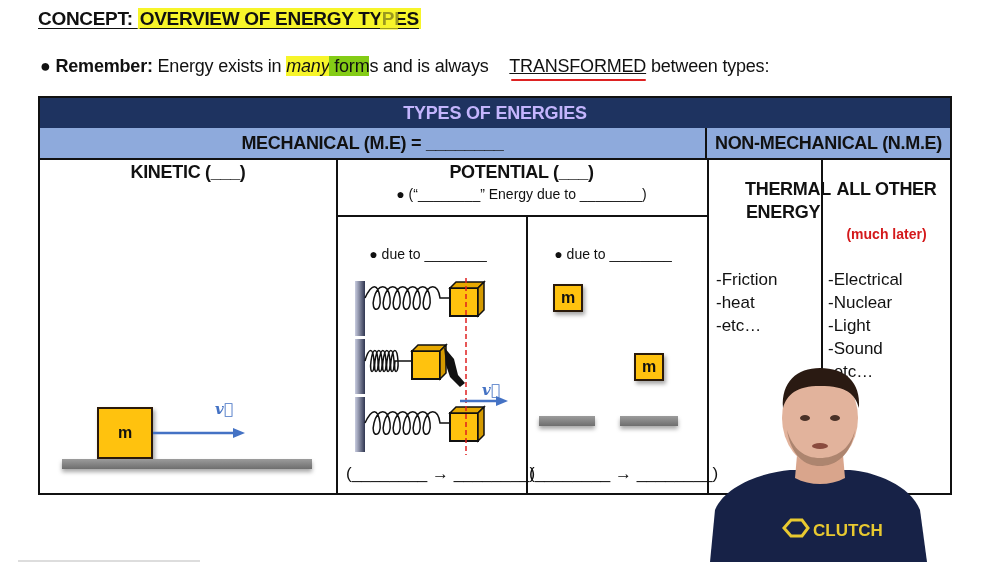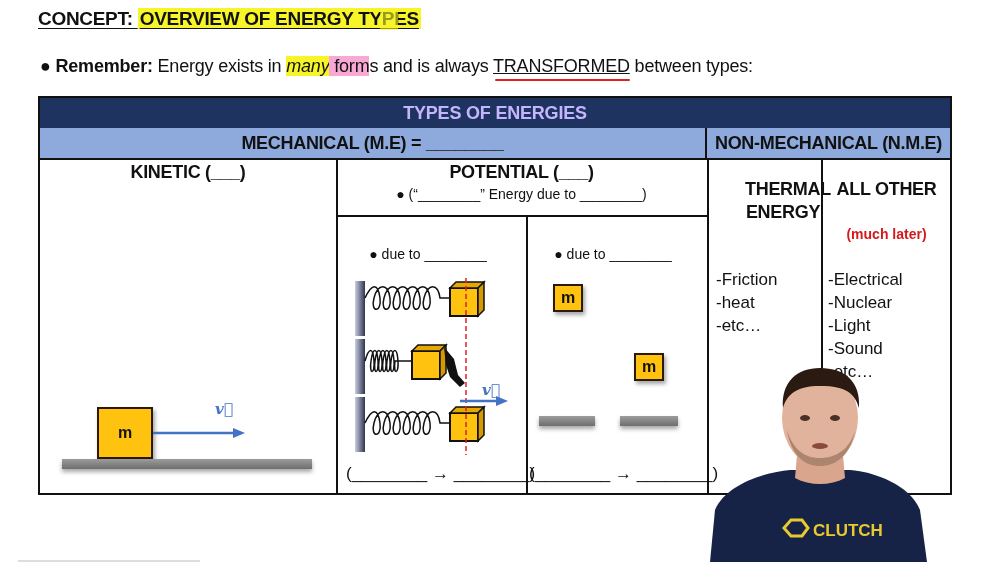--- a/index.html
+++ b/index.html
@@ -13,22 +13,22 @@
     }
     .title .hl { background: #f7f52a; padding: 0 2px; }
     .title-tail { position: absolute; left: 380px; top: 10px; width: 18px; height: 20px; background: #f7f52a; opacity: 0.6; }
 
     .remember {
       position: absolute; left: 40px; top: 56px;
       font-size: 18px; letter-spacing: -0.2px;
     }
     .remember b { font-weight: bold; }
     .remember .hl-many { background: #f7f52a; font-style: italic; }
-    .remember .hl-form { background: #f9a8d4; }
-    .remember .transformed { text-decoration: underline; text-decoration-color: #111; position: relative; }
+    .remember .hl-form { background: #84cc16; }
+    .remember .transformed { text-decoration: underline; text-decoration-color: #111; position: relative; margin-left: 16px; }
     .remember .transformed::after { content: ""; position: absolute; left: 2px; right: 0; bottom: -5px; height: 2px; background: #d22; border-radius: 2px; }
 
     .table {
       position: absolute; left: 38px; top: 96px; width: 914px; height: 399px;
       border: 2px solid #111; background: #fff;
     }
     .hdr-main {
       position: absolute; left: 0; top: 0; width: 910px; height: 30px;
       background: #1e3360; color: #c4b5fd; font-weight: bold; font-size: 18px;
       text-align: center; line-height: 30px; letter-spacing: -0.2px;

